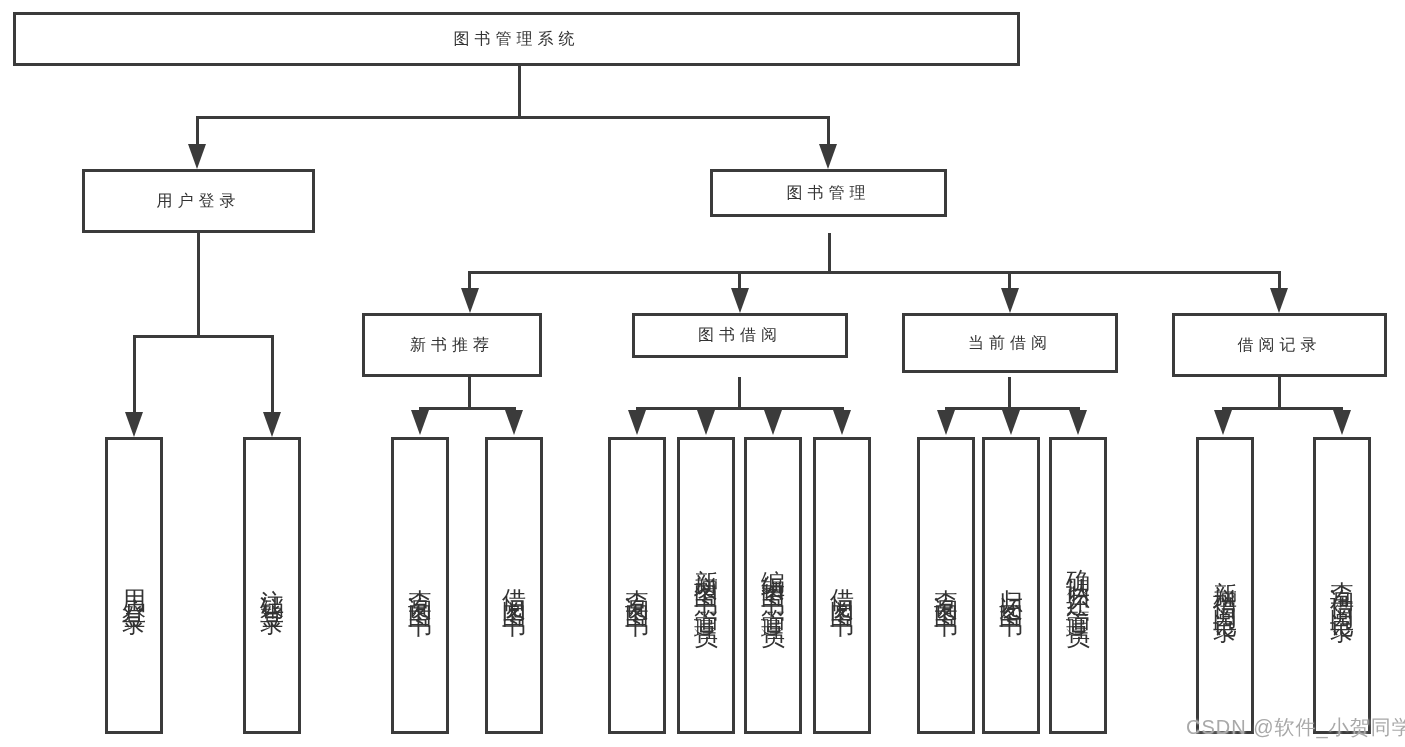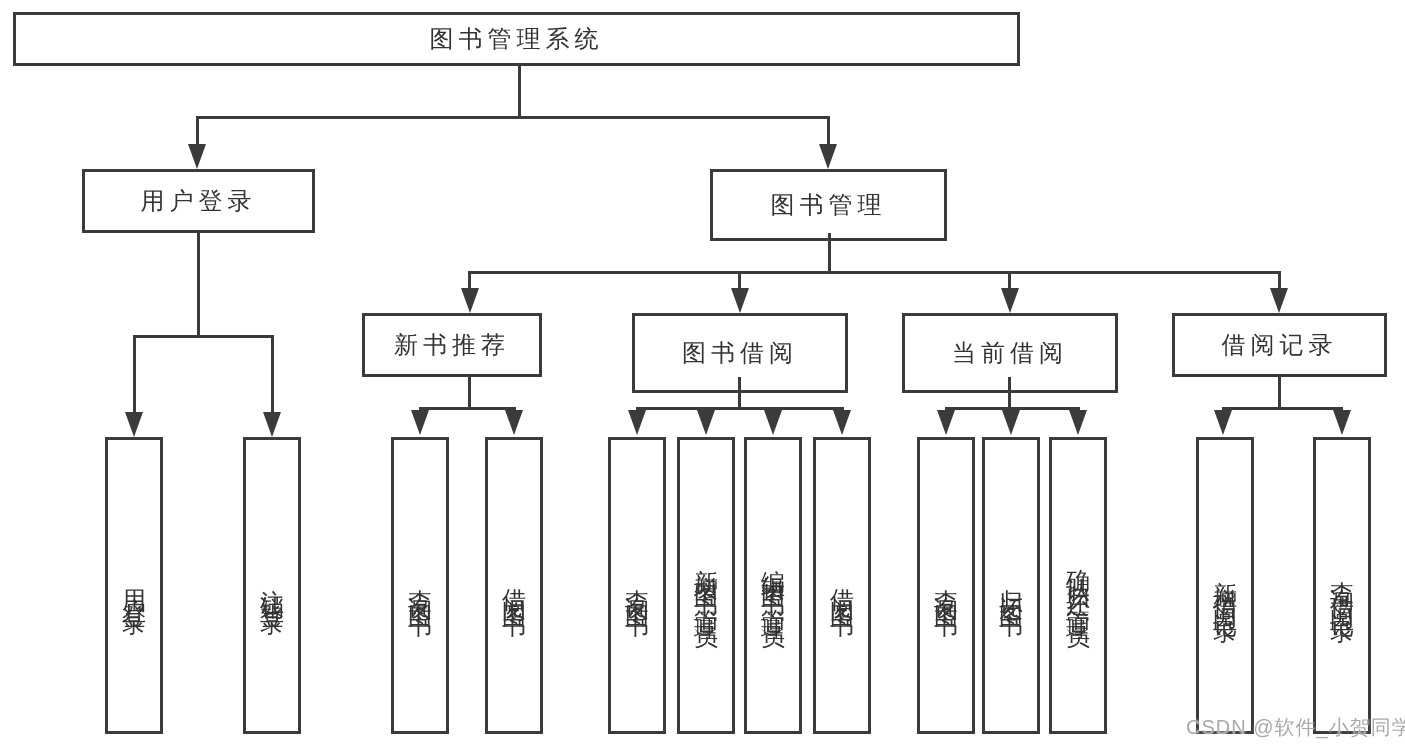--- a/index.html
+++ b/index.html
@@ -20,21 +20,21 @@
   .box{
     position:absolute;
     box-sizing:border-box;
     border:3px solid var(--line);
     background:#fff;
     display:flex;
     align-items:center;
     justify-content:center;
   }
   .hlabel{
-    font-size:24px;
+    font-size:16px;
     letter-spacing:5px;
     white-space:nowrap;
     color:var(--text);
   }
   .leaf .vlabel{
     writing-mode:vertical-rl;
     text-orientation:mixed;
     font-size:24px;
     line-height:1;
     letter-spacing:8px;
@@ -73,21 +73,21 @@
   <div class="v" style="left:518px;top:66px;height:52px"></div>
   <div class="h" style="left:196px;top:116px;width:634px"></div>
   <div class="v" style="left:196px;top:116px;height:32px"></div>
   <div class="v" style="left:827px;top:116px;height:32px"></div>
   <div class="arrow" style="left:188px;top:144px"></div>
   <div class="arrow" style="left:819px;top:144px"></div>
 
   <div class="box" style="left:82px;top:169px;width:233px;height:64px">
     <span class="hlabel">用户登录</span>
   </div>
-  <div class="box" style="left:710px;top:169px;width:237px;height:72px">
+  <div class="box" style="left:710px;top:169px;width:237px;height:48px">
     <span class="hlabel">图书管理</span>
   </div>
 
   <div class="v" style="left:197px;top:233px;height:104px"></div>
   <div class="h" style="left:133px;top:335px;width:141px"></div>
   <div class="v" style="left:133px;top:335px;height:79px"></div>
   <div class="v" style="left:271px;top:335px;height:79px"></div>
   <div class="arrow" style="left:125px;top:412px"></div>
   <div class="arrow" style="left:263px;top:412px"></div>
 
@@ -98,24 +98,24 @@
   <div class="v" style="left:1008px;top:271px;height:20px"></div>
   <div class="v" style="left:1278px;top:271px;height:20px"></div>
   <div class="arrow" style="left:461px;top:288px"></div>
   <div class="arrow" style="left:731px;top:288px"></div>
   <div class="arrow" style="left:1001px;top:288px"></div>
   <div class="arrow" style="left:1270px;top:288px"></div>
 
   <div class="box" style="left:362px;top:313px;width:180px;height:64px">
     <span class="hlabel">新书推荐</span>
   </div>
-  <div class="box" style="left:632px;top:313px;width:216px;height:80px">
+  <div class="box" style="left:632px;top:313px;width:216px;height:45px">
     <span class="hlabel">图书借阅</span>
   </div>
-  <div class="box" style="left:902px;top:313px;width:216px;height:80px">
+  <div class="box" style="left:902px;top:313px;width:216px;height:60px">
     <span class="hlabel">当前借阅</span>
   </div>
   <div class="box" style="left:1172px;top:313px;width:215px;height:64px">
     <span class="hlabel">借阅记录</span>
   </div>
 
   <div class="v" style="left:468px;top:377px;height:32px"></div>
   <div class="h" style="left:419px;top:407px;width:97px"></div>
   <div class="arrow" style="left:411px;top:410px"></div>
   <div class="arrow" style="left:505px;top:410px"></div>

